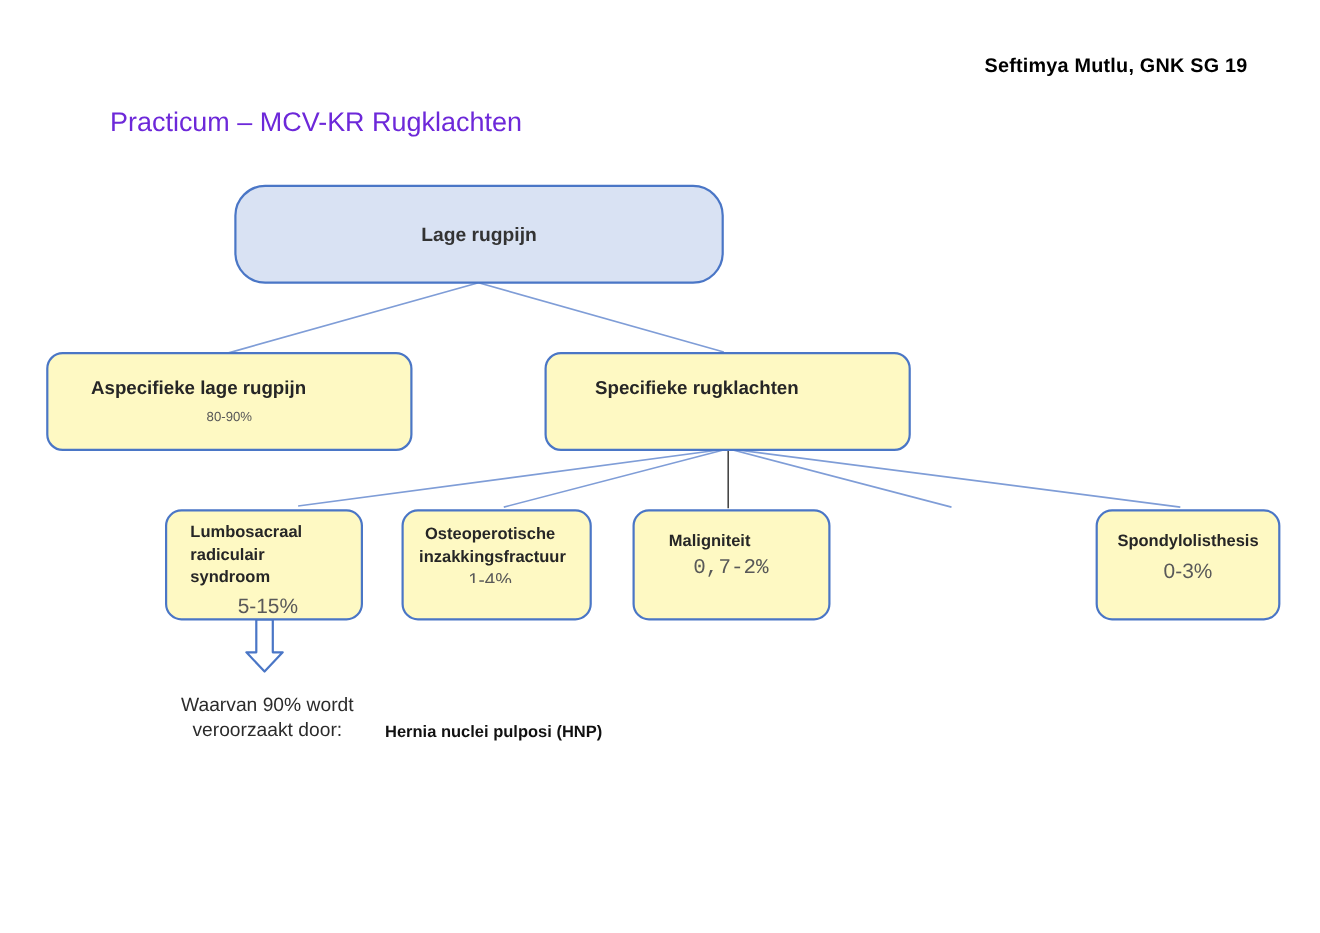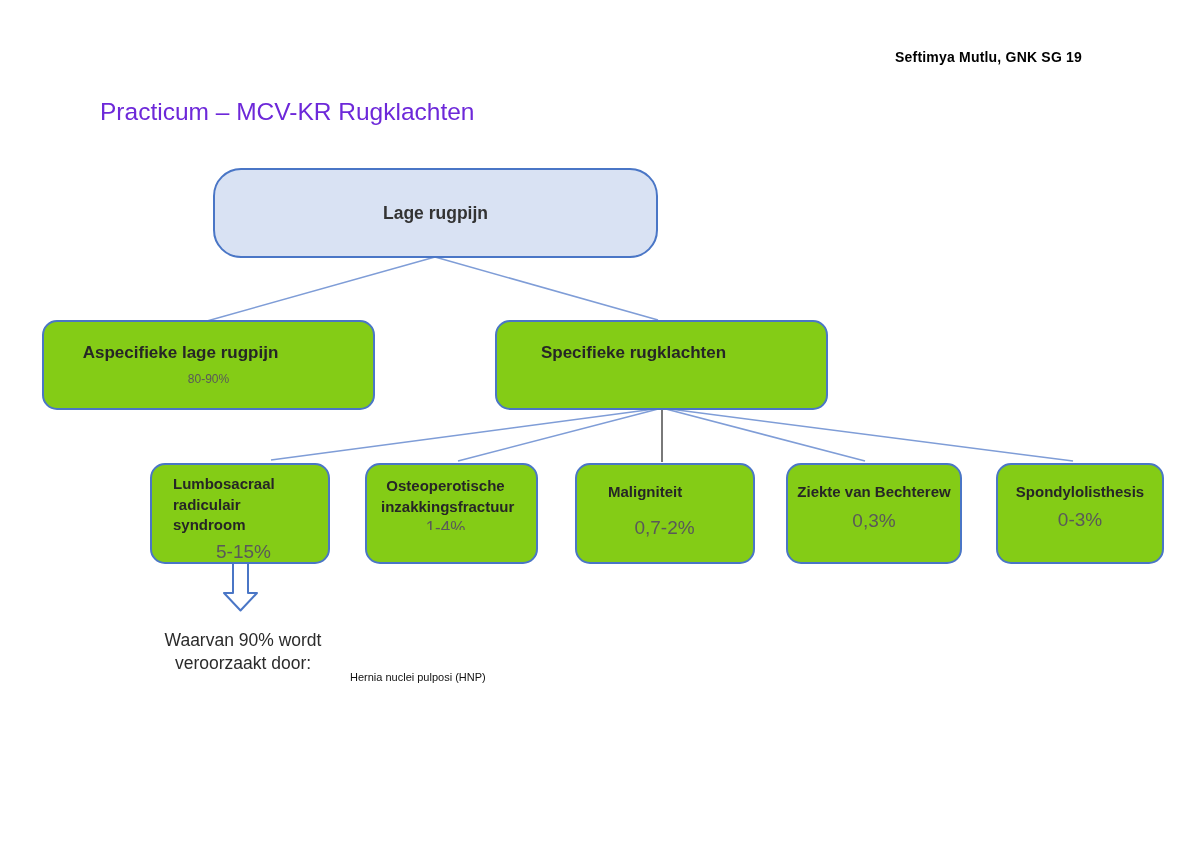--- a/index.html
+++ b/index.html
@@ -7,37 +7,37 @@
     width:1200px;height:848px;
     background:#ffffff;
     font-family:"Liberation Sans", sans-serif;
     position:relative;
     overflow:hidden;
   }
   .canvas{position:absolute;inset:0;width:1200px;height:848px;}
 
   .author{
     position:absolute;left:895px;top:49px;
-    font-size:14px;font-weight:700;color:#000;
+    font-size:18px;font-weight:700;color:#000;
     letter-spacing:.2px;white-space:nowrap;
   }
   .page-title{
     position:absolute;left:100px;top:98px;
     font-size:24.5px;font-weight:400;color:#6d28d9;
     white-space:nowrap;
   }
 
   svg.connectors{position:absolute;left:0;top:0;}
 
   .node{
     position:absolute;
     box-sizing:border-box;
     border:2.2px solid #4a76c6;
     border-radius:15px;
-    background:#84cc16;
+    background:#fef9c3;
     color:#262626;
   }
   .node-root{
     left:213px;top:168px;width:445px;height:90px;
     background:#d9e2f3;border-radius:28px;
     display:flex;align-items:center;justify-content:center;
     font-size:17.5px;font-weight:700;color:#333;
   }
   .node-l2{
     top:320px;width:333px;height:90px;
@@ -60,37 +60,36 @@
 
   .node-l3a{left:150px;width:180px;padding:9px 14px 0 21px;}
   .node-l3a .pct{margin-top:5px;}
   .node-l3b{left:365px;width:173px;padding:11px 26px 0 14px;}
   .node-l3b .title{text-align:center;}
   .node-l3b .pct{
     margin-top:2px;font-size:17px;line-height:17px;
     height:11px;overflow:hidden;      
   }
   .node-l3c{left:575px;width:180px;padding:17px 14px 0 31px;}
-  .node-l3c .pct{margin-top:14px;transform:translateX(-9px);}
+  .node-l3c .pct{margin-top:2px;transform:translateX(-9px);font-family:Liberation Mono, monospace;}
   .node-l3d{left:786px;width:176px;padding:17px 8px 0 8px;}
   .node-l3d .title{text-align:center;white-space:nowrap;}
   .node-l3d .pct{margin-top:7px;}
   .node-l3e{left:996px;width:168px;padding:17px 8px 0 8px;}
   .node-l3e .title{text-align:center;}
   .node-l3e .pct{margin-top:6px;}
 
   .annotation-text{
     position:absolute;left:143px;top:629px;width:200px;
     text-align:center;font-size:17.5px;color:#2b2b2b;line-height:1.32;
   }
   .cause-text{
     position:absolute;left:350px;top:657px;
-    font-size:11px;font-weight:400;color:#111;
+    font-size:15px;font-weight:700;color:#111;
     white-space:nowrap;
-    margin-top:14px;
   }
 </style>
 </head>
 <body>
 
 <div class="canvas">
 
   <svg class="connectors" width="1200" height="848" viewBox="0 0 1200 848">
 
     <line x1="435" y1="257" x2="207" y2="321" stroke="#7f9dd7" stroke-width="1.5"></line>
@@ -125,24 +124,20 @@
     <div class="pct">5-15%</div>
   </div>
   <div class="node node-l3 node-l3b">
     <div class="title">Osteoperotische inzakkingsfractuur</div>
     <div class="pct">1-4%</div>
   </div>
   <div class="node node-l3 node-l3c">
     <div class="title">Maligniteit</div>
     <div class="pct">0,7-2%</div>
   </div>
-  <div class="node node-l3 node-l3d">
-    <div class="title">Ziekte van Bechterew</div>
-    <div class="pct">0,3%</div>
-  </div>
   <div class="node node-l3 node-l3e">
     <div class="title">Spondylolisthesis</div>
     <div class="pct">0-3%</div>
   </div>
 
   <div class="annotation-text">
     <span>Waarvan 90% wordt</span><br>
     <span>veroorzaakt door:</span>
   </div>
   <div class="cause-text">Hernia nuclei pulposi (HNP)</div>

